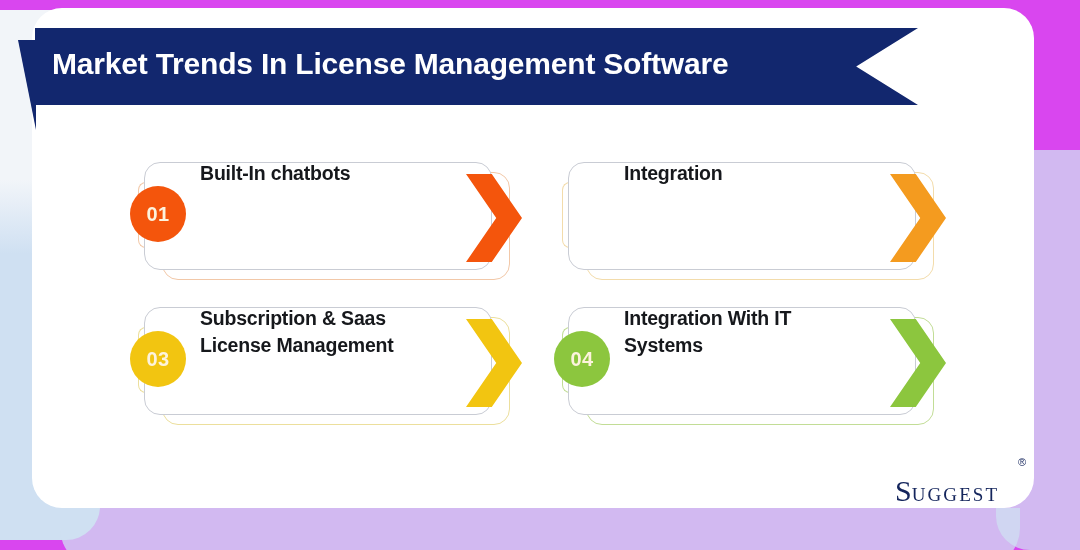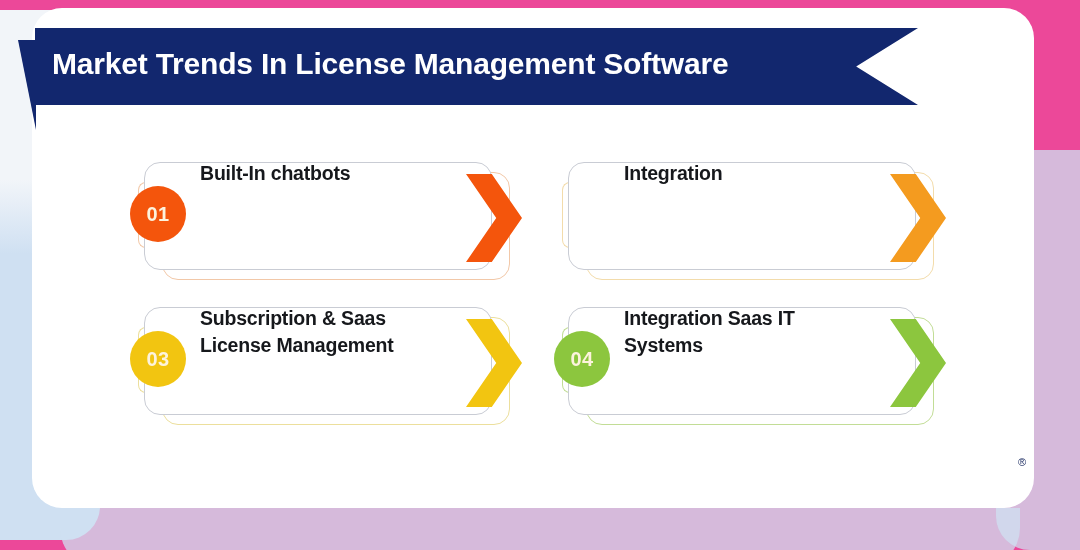--- a/index.html
+++ b/index.html
@@ -11,21 +11,21 @@
     height: 550px;
     overflow: hidden;
     font-family: "Liberation Sans", sans-serif;
     background: #ffffff;
   }
 
   #stage {
     position: relative;
     width: 1080px;
     height: 550px;
-    background: #ec4899;
+    background: #d946ef;
     overflow: hidden;
   }
 
   
   .backdrop-blue {
     position: absolute;
     background: #cfe0f2;
     opacity: .75;
   }
   #backdrop-left {
@@ -291,23 +291,24 @@
           <span class="ln">License Management</span>
         </div>
       </div>
       <div class="card pos-3" style="--accent: #8cc63e; --accent-soft: #c2dd96;">
         <div class="card-plate-back"></div>
         <div class="card-ear"></div>
         <div class="card-plate-front"></div>
         <div class="card-arrow"></div>
         <div class="card-badge">04</div>
         <div class="card-label">
-          <span class="ln">Integration Saas IT</span>
+          <span class="ln">Integration With IT</span>
           <span class="ln">Systems</span>
         </div>
       </div>
     </div>
 
   <div id="logo">
+    <div class="logo-row" id="logo-row-2"><span class="logo-cap">S</span><span class="logo-rest">uggest</span></div>
     <div id="logo-reg">®</div>
   </div>
 
 </div>
 
 </body></html>

